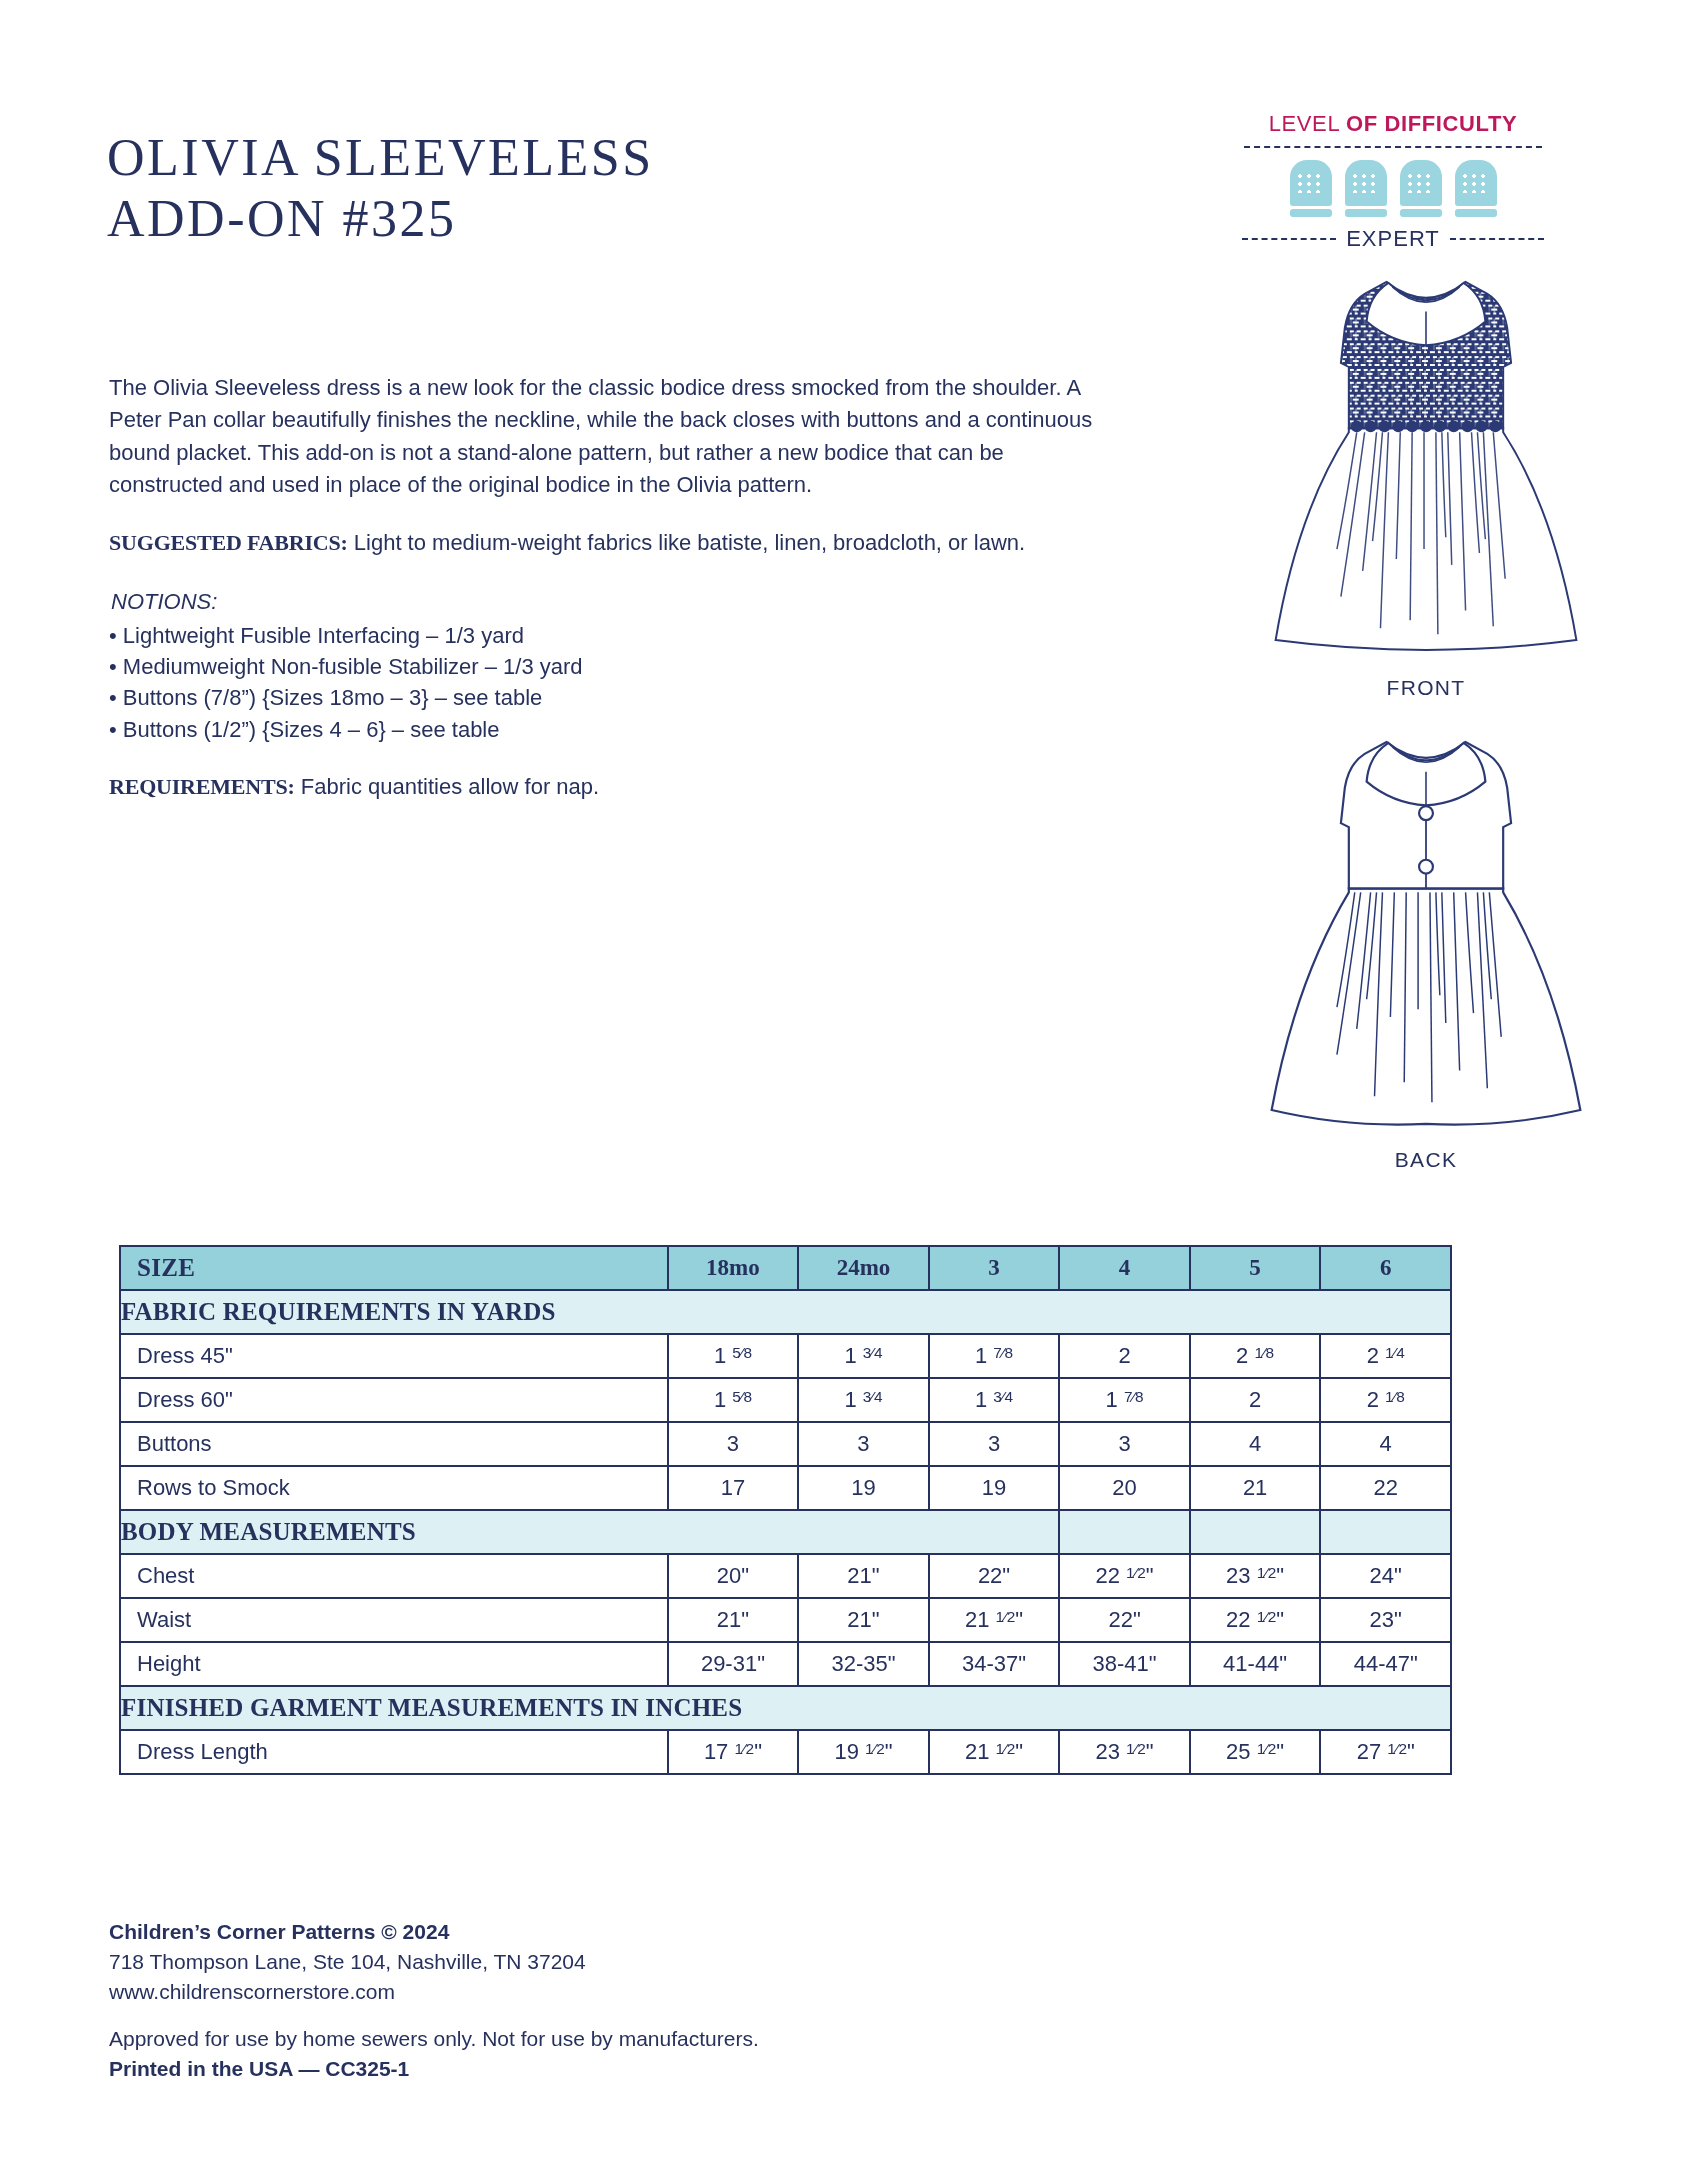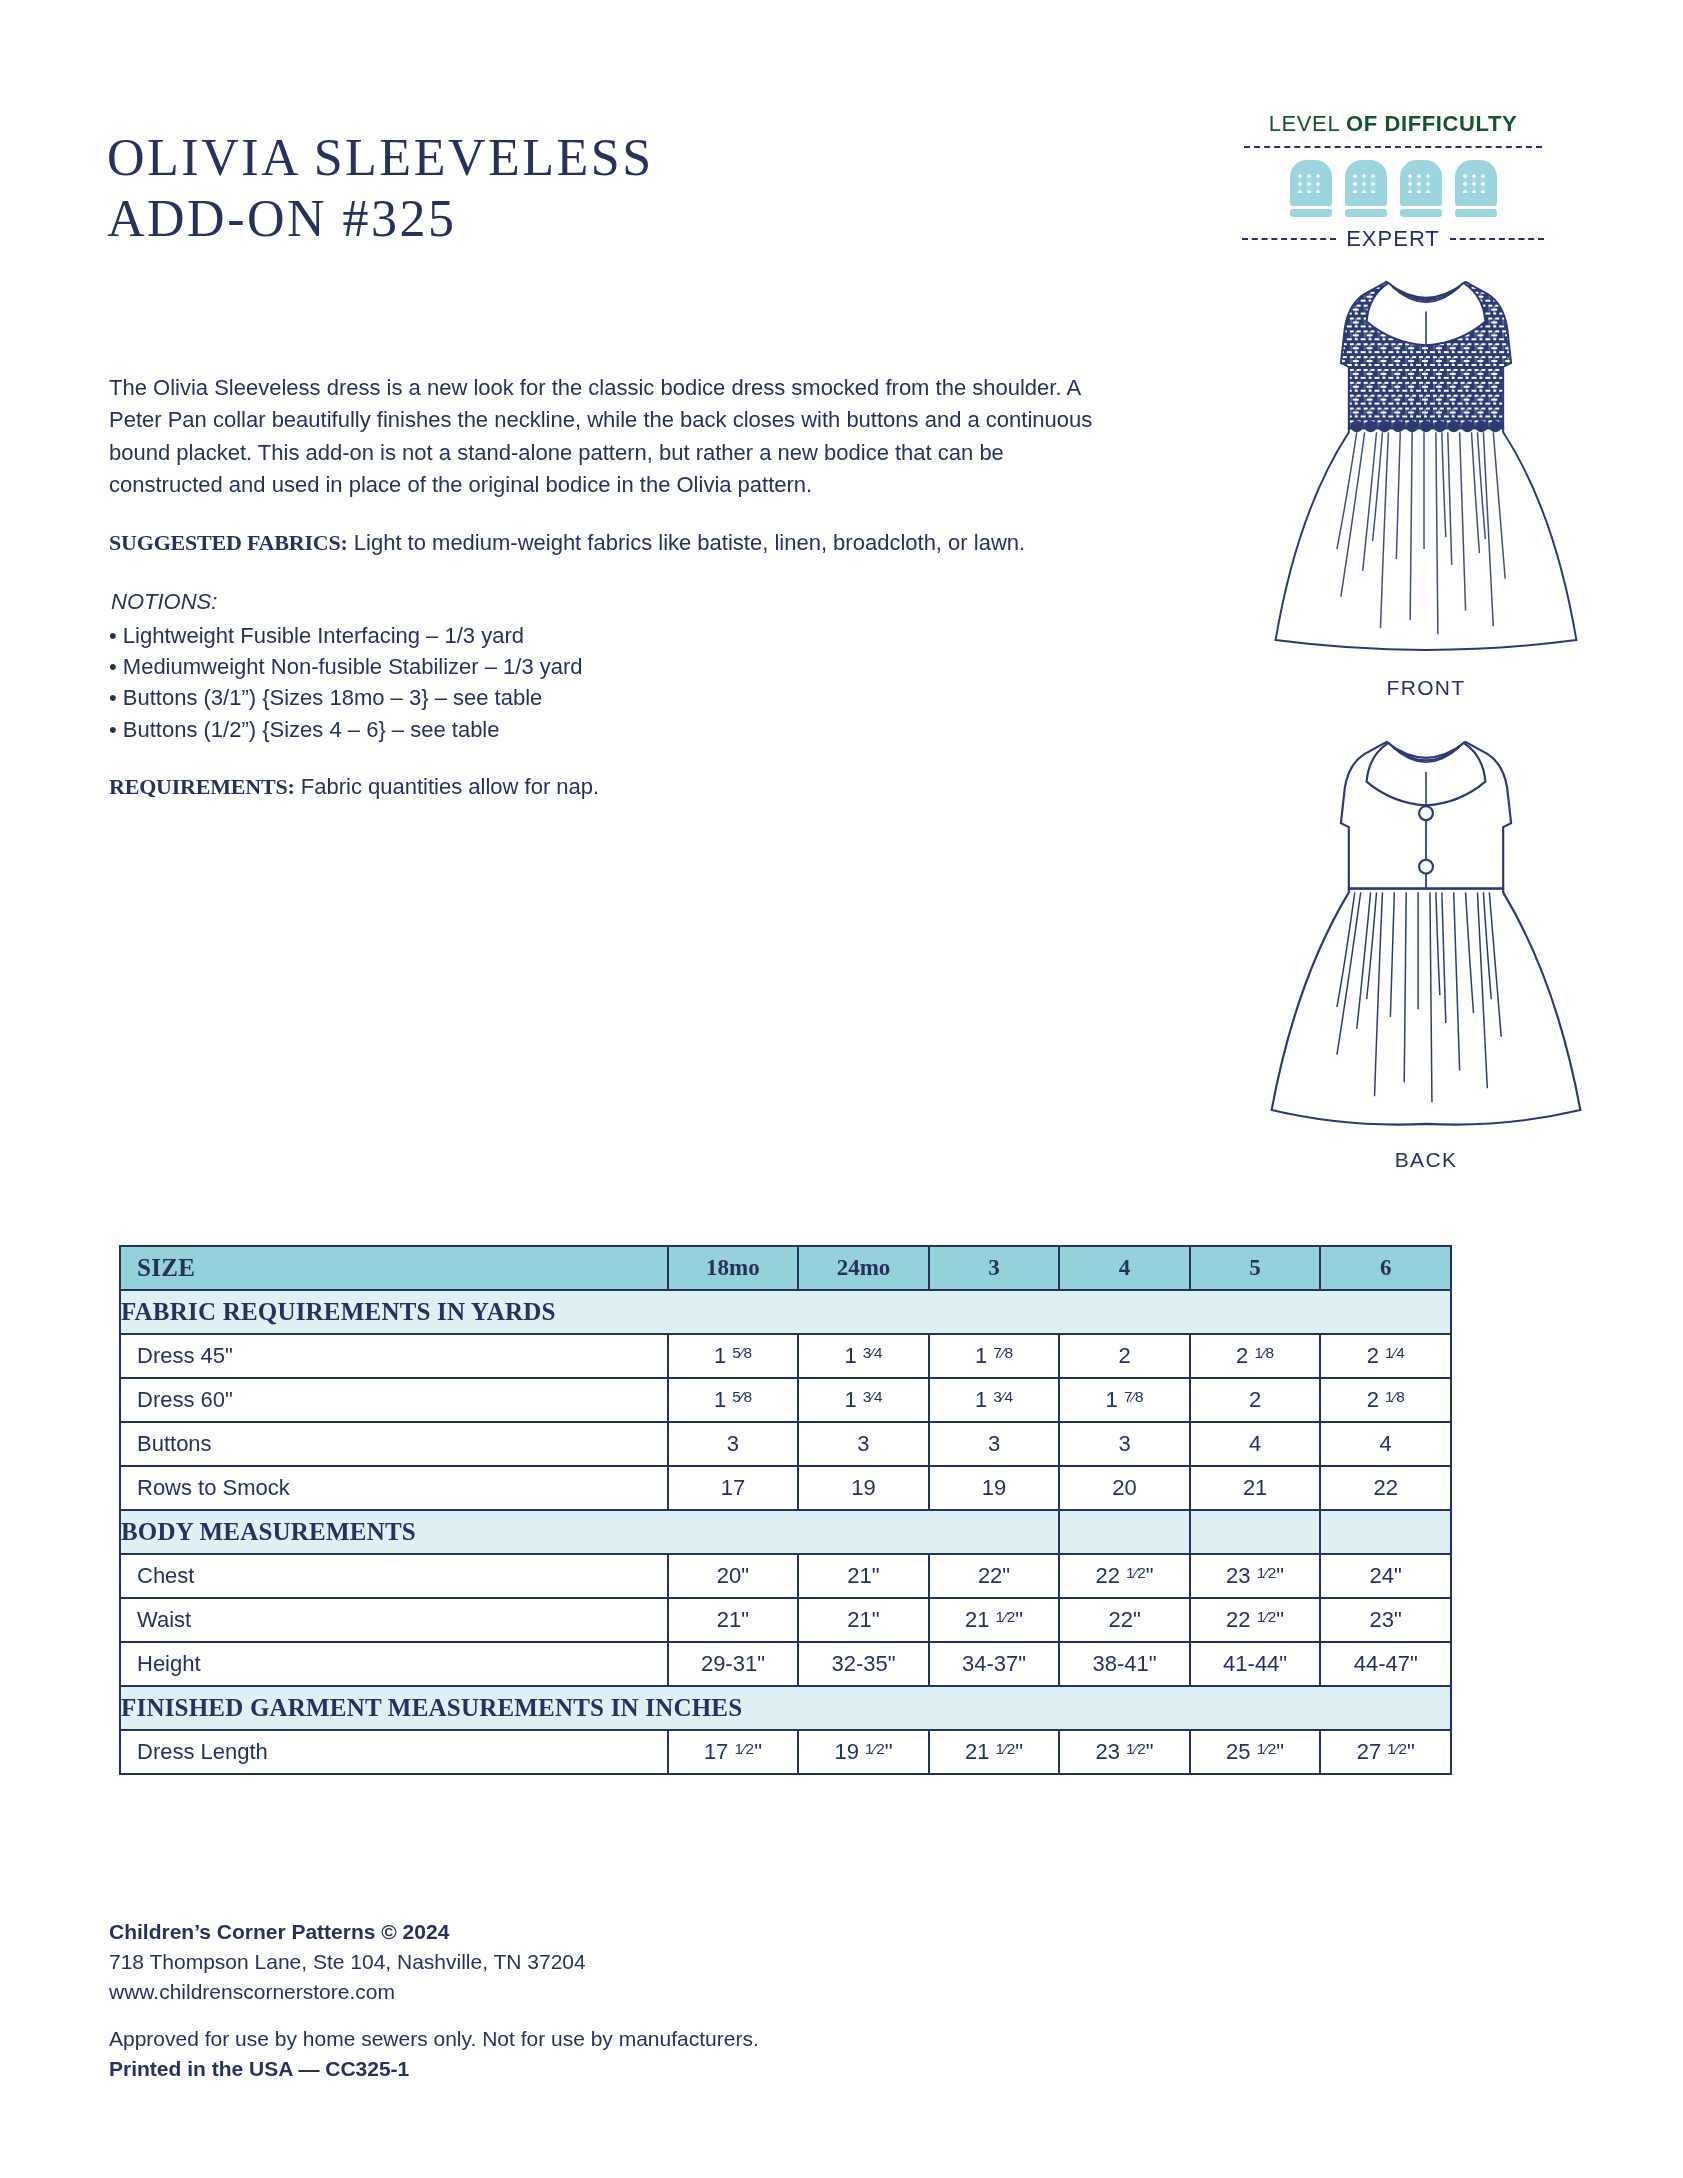--- a/index.html
+++ b/index.html
@@ -20,21 +20,21 @@
     font-size:52px;
     letter-spacing:2.5px;
     color:#27315e;
     line-height:1.18;
     white-space:nowrap;
   }
 
   
   .difficulty { position:absolute; left:1242px; top:111px; width:302px; text-align:center; }
   .diff-title {
-    font-size:22px; letter-spacing:0.6px; color:#14532d;
+    font-size:22px; letter-spacing:0.6px; color:#be185d;
     font-weight:400; white-space:nowrap;
   }
   .diff-title b { font-weight:700; }
   .diff-rule { height:0; border-top:2.5px dashed #27315e; margin:9px 2px 0 2px; }
   .thimbles { display:flex; justify-content:center; gap:13px; margin-top:12px; }
   .thimble { width:42px; }
   .thimble .cap {
     height:46px; background:#9ad5e0;
     border-radius:17px 17px 3px 3px;
     position:relative; overflow:hidden;
@@ -157,21 +157,21 @@
   <div class="body-copy">
     <p class="para">The Olivia Sleeveless dress is a new look for the classic bodice dress smocked from the shoulder. A Peter Pan collar beautifully finishes the neckline, while the back closes with buttons and a continuous bound placket. This add-on is not a stand-alone pattern, but rather a new bodice that can be constructed and used in place of the original bodice in the Olivia pattern.</p>
 
     <p class="para"><span class="lbl">SUGGESTED FABRICS:</span><span> Light to medium-weight fabrics like batiste, linen, broadcloth, or lawn.</span></p>
 
     <div style="margin-bottom:26px;">
       <div class="para" style="margin:2px;font-style:italic;">NOTIONS:</div>
       <ul class="list">
         <li>• Lightweight Fusible Interfacing – 1/3 yard</li>
         <li>• Mediumweight Non-fusible Stabilizer – 1/3 yard</li>
-        <li>• Buttons (3/1”) {Sizes 18mo – 3} – see table</li>
+        <li>• Buttons (7/8”) {Sizes 18mo – 3} – see table</li>
         <li>• Buttons (1/2”) {Sizes 4 – 6} – see table</li>
       </ul>
     </div>
 
     <p class="para"><span class="lbl">REQUIREMENTS:</span><span> Fabric quantities allow for nap.</span></p>
   </div>
 
   <div class="illus">
 
     <div class="fig">

